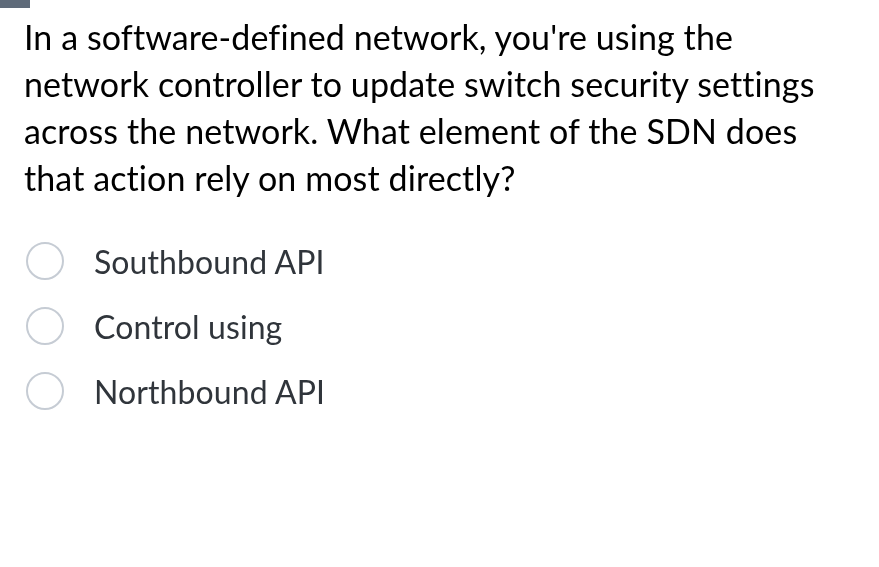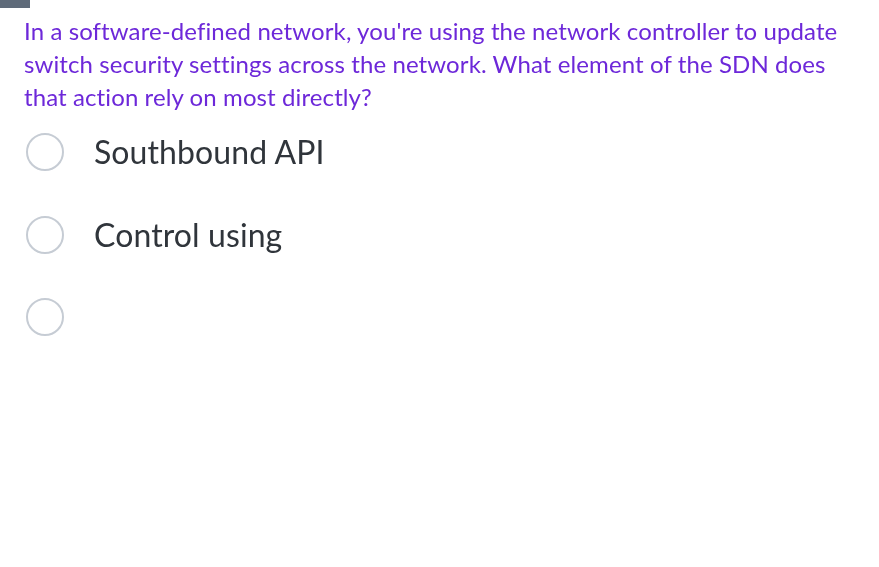--- a/index.html
+++ b/index.html
@@ -20,31 +20,31 @@
       height: 8px;
       background: #5f6b7a;
       position: absolute;
       top: 0;
       left: 0;
     }
     .content {
       padding: 14px 24px 0 24px;
     }
     .question-text {
-      font-size: 24px;
+      font-size: 34px;
       line-height: 1.38;
-      color: #6d28d9;
+      color: #000000;
       font-weight: 400;
-      margin-bottom: 19px;
+      margin-bottom: 40px;
       letter-spacing: 0.1px;
     }
     .options {
       display: flex;
       flex-direction: column;
-      gap: 44px;
+      gap: 26px;
       padding-left: 2px;
     }
     .option {
       display: flex;
       align-items: center;
       gap: 30px;
       cursor: pointer;
     }
     .radio-circle {
       width: 38px;
@@ -73,15 +73,16 @@
     <div class="option">
       <div class="radio-circle"></div>
       <div class="option-label">Southbound API</div>
     </div>
     <div class="option">
       <div class="radio-circle"></div>
       <div class="option-label">Control using</div>
     </div>
     <div class="option">
       <div class="radio-circle"></div>
+      <div class="option-label">Northbound API</div>
     </div>
   </div>
 </div>
 
 </body></html>

